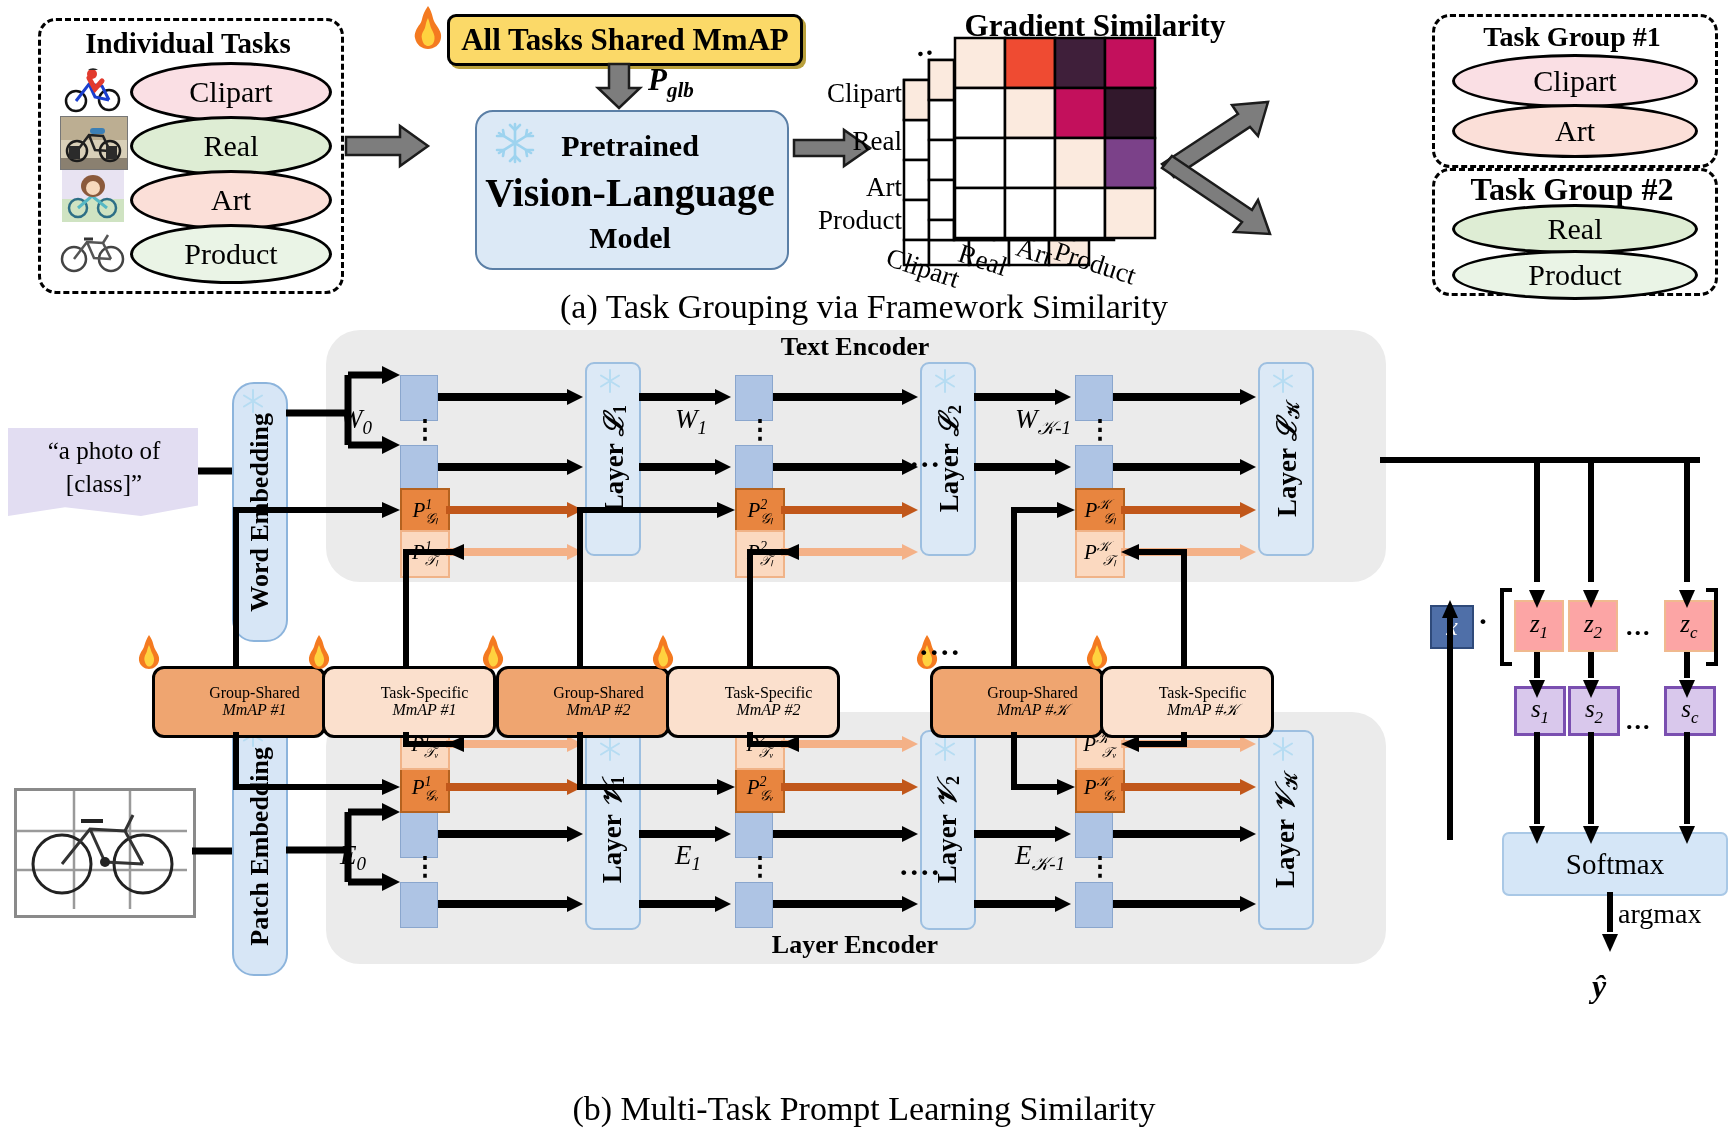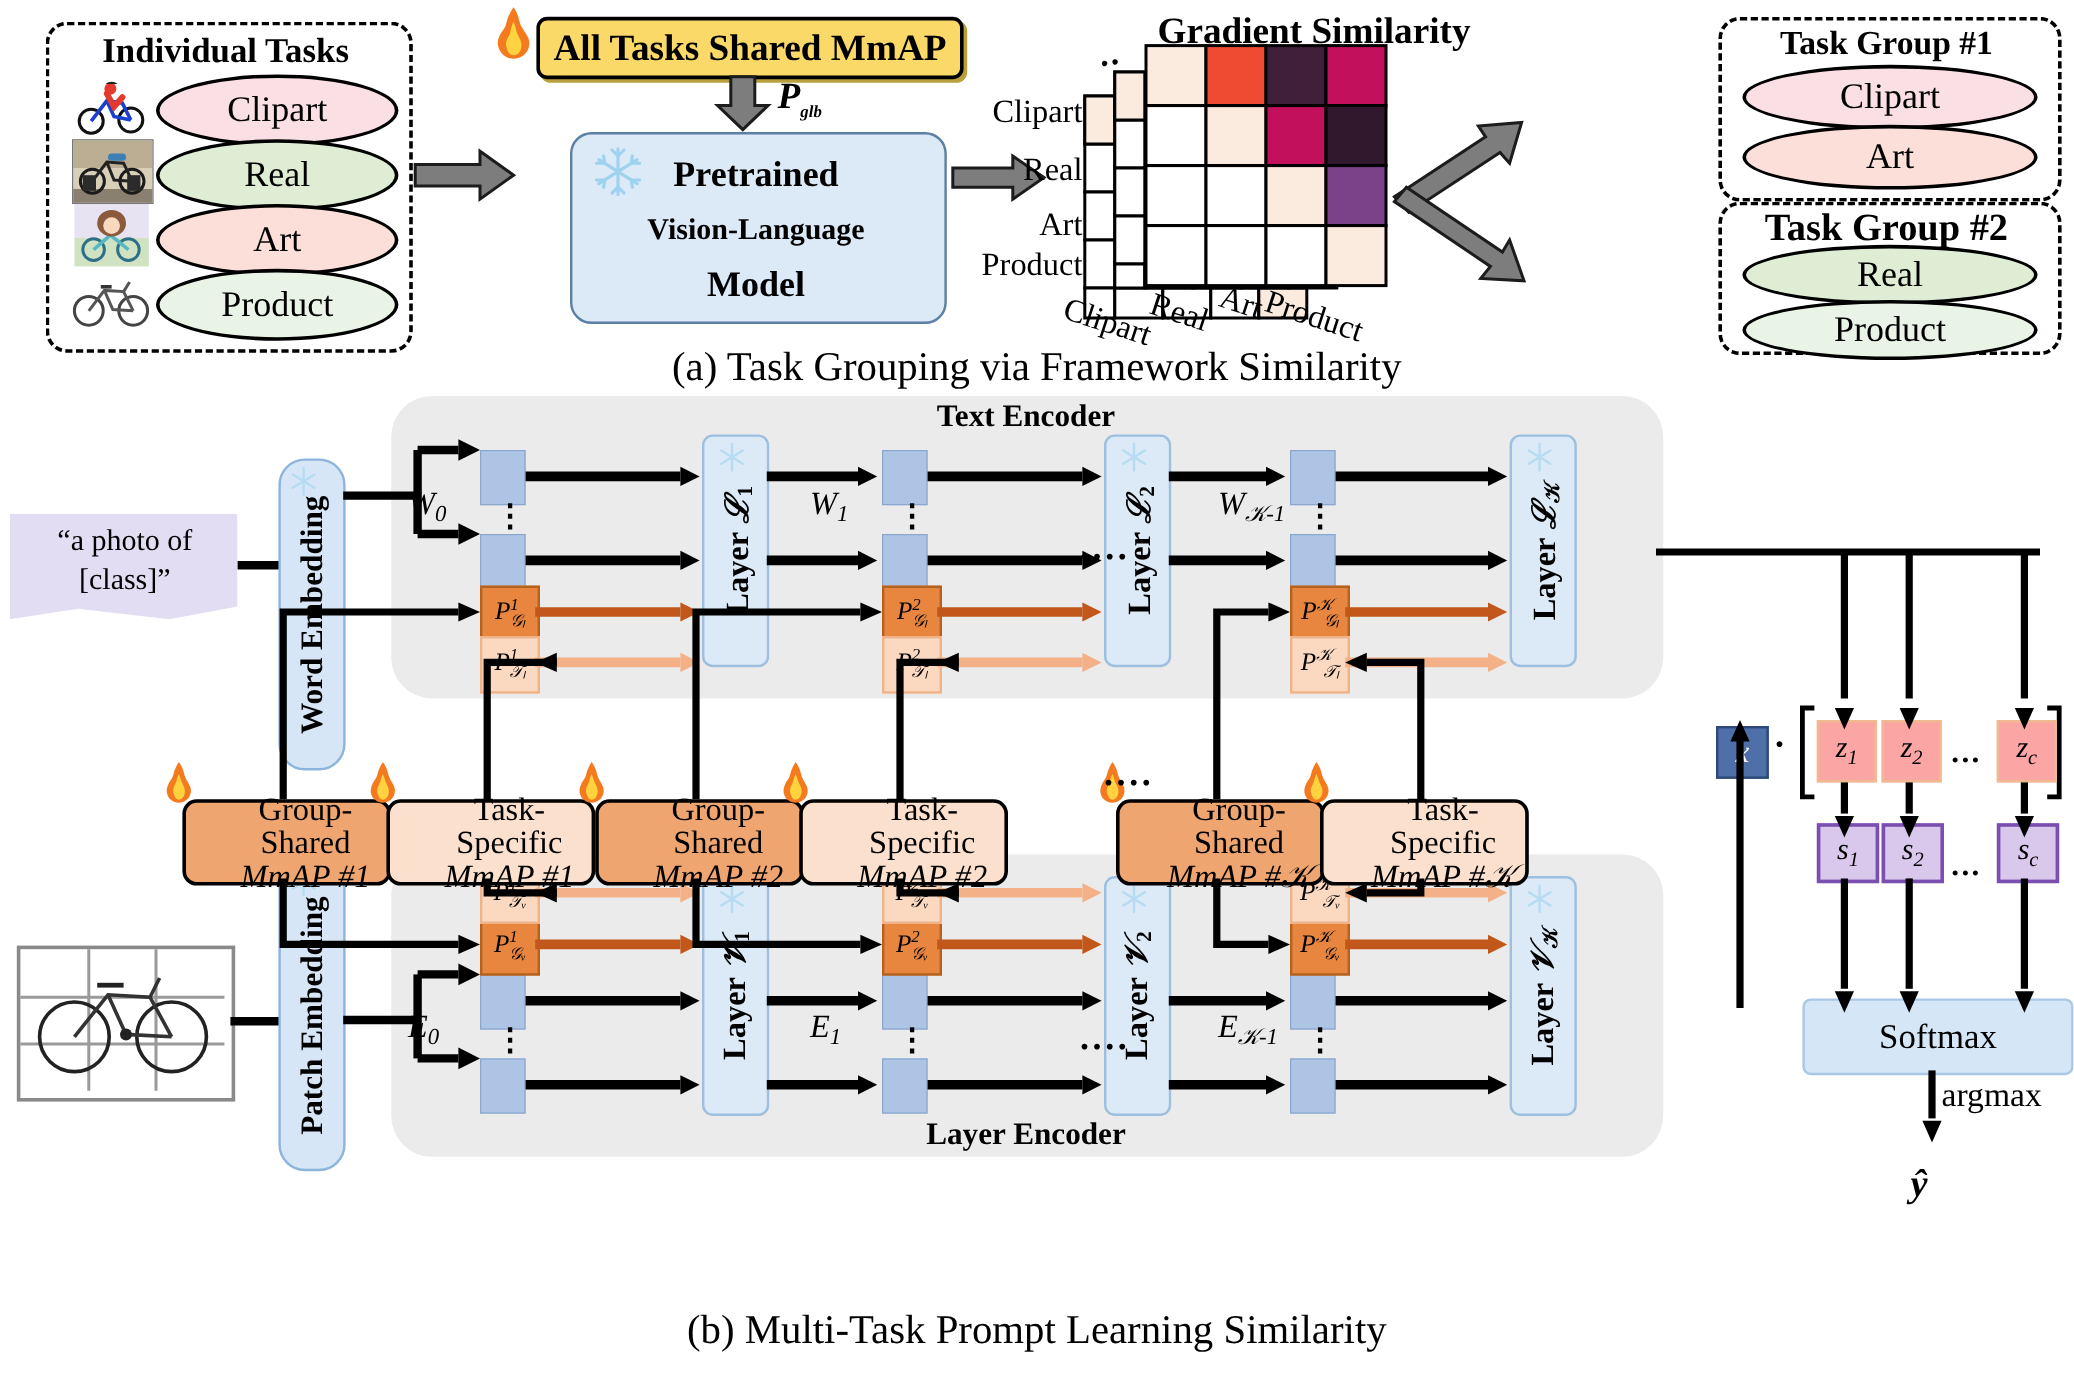--- a/index.html
+++ b/index.html
@@ -32,21 +32,21 @@
   .embbox .vlabel{font-size:26px;font-weight:bold;}
 
   .tok{background:#aec4e4;border:1px solid #8aa6cd;}
   .tokdark{background:#4f6fa8;border:2px solid #2f4a7a;}
 
   .pgrp{background:#e8853f;border:2.5px solid #b4621f;}
   .ptsk{background:#fbd9c0;border:2.5px solid #f0b388;}
 
   .mmap-g{background:#efa570;border:3px solid #000;border-radius:12px;}
   .mmap-t{background:#fbe0cd;border:3px solid #000;border-radius:12px;}
-  .mmap-lbl{font-size:27px;line-height:1.04;text-align:center;margin-left:31px;}
+  .mmap-lbl{font-size:16px;line-height:1.04;text-align:center;margin-left:31px;}
 
   .zbox{background:#fca5a5;border:2.5px solid #f0b98f;}
   .sbox{background:#d9c8ec;border:3px solid #7a4fb0;}
   .softmax{background:#d5e6f7;border:2px solid #a9c8e6;border-radius:7px;}
 
   .promptbox{background:#e2ddf2;}
   .math{font-family:"Liberation Serif",serif;font-style:italic;}
   svg{display:block;overflow:visible;}
 </style>
 </head>
@@ -122,34 +122,34 @@
   <path d="M20 14 C17 20 18 23 16 26 C14 29 13 32 14 35 C15 40 17.5 42 20 42 C23 42 26 40 26.5 35 C27 31 25 28 23.5 25 C22 22 22 19 20 14 Z" fill="#ffd23f"></path>
  </svg>
 </div>
 
 <div class="abs" style="left:595px;top:62px;width:48px;height:48px;">
  <svg width="48" height="48" viewBox="0 0 48 48">
   <path d="M14 2 H34 V26 H45 L24 46 L3 26 H14 Z" fill="#7d7d7d" stroke="#1c1c1c" stroke-width="2.5"></path>
  </svg>
 </div>
 <div class="abs math" style="left:648px;top:62px;font-size:31px;font-weight:bold;">
-  <span>P</span><sub style="font-size:14px;">glb</sub>
+  <span>P</span><sub style="font-size:21px;">glb</sub>
 </div>
 
 <div class="abs bluebox" style="left:475px;top:110px;width:310px;height:156px;"></div>
 <div class="abs" style="left:492px;top:120px;width:46px;height:46px;">
  <svg width="46" height="46" viewBox="0 0 46 46" stroke="#9dd3ef" stroke-width="2.6" fill="none" stroke-linecap="round">
   <path d="M23 4 V42 M7 13 L39 33 M39 13 L7 33"></path>
   <path d="M23 10 l-5 -5 M23 10 l5 -5 M23 36 l-5 5 M23 36 l5 5"></path>
   <path d="M12 16 l-7 0 M12 16 l-1 -6 M34 30 l7 0 M34 30 l1 6"></path>
   <path d="M34 16 l7 0 M34 16 l1 -6 M12 30 l-7 0 M12 30 l-1 6"></path>
  </svg>
 </div>
 <div class="abs ctr" style="left:495px;top:126px;width:270px;height:40px;font-size:30px;font-weight:bold;">Pretrained</div>
-<div class="abs ctr" style="left:485px;top:172px;width:290px;height:40px;font-size:25px;font-weight:bold;">Vision-Language</div>
+<div class="abs ctr" style="left:485px;top:172px;width:290px;height:40px;font-size:40px;font-weight:bold;">Vision-Language</div>
 <div class="abs ctr" style="left:495px;top:218px;width:270px;height:40px;font-size:30px;font-weight:bold;">Model</div>
 
 <div class="abs" style="left:792px;top:128px;width:80px;height:40px;">
  <svg width="80" height="40" viewBox="0 0 80 40">
   <path d="M2 12 H52 V2 L78 20 L52 38 V28 H2 Z" fill="#7d7d7d" stroke="#1c1c1c" stroke-width="2.5"></path>
  </svg>
 </div>
 
 <div class="abs sectitle ctr" style="left:930px;top:8px;width:330px;height:36px;font-size:31px;">Gradient Similarity</div>
 

